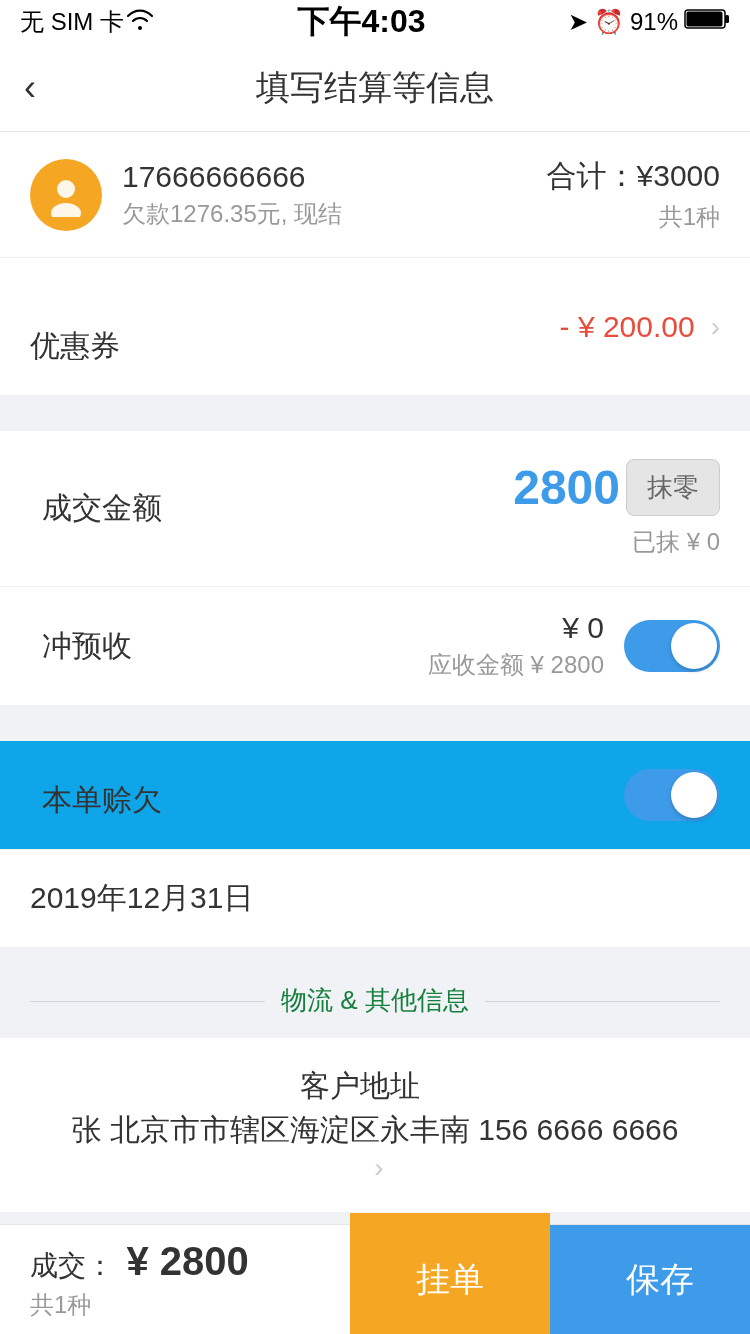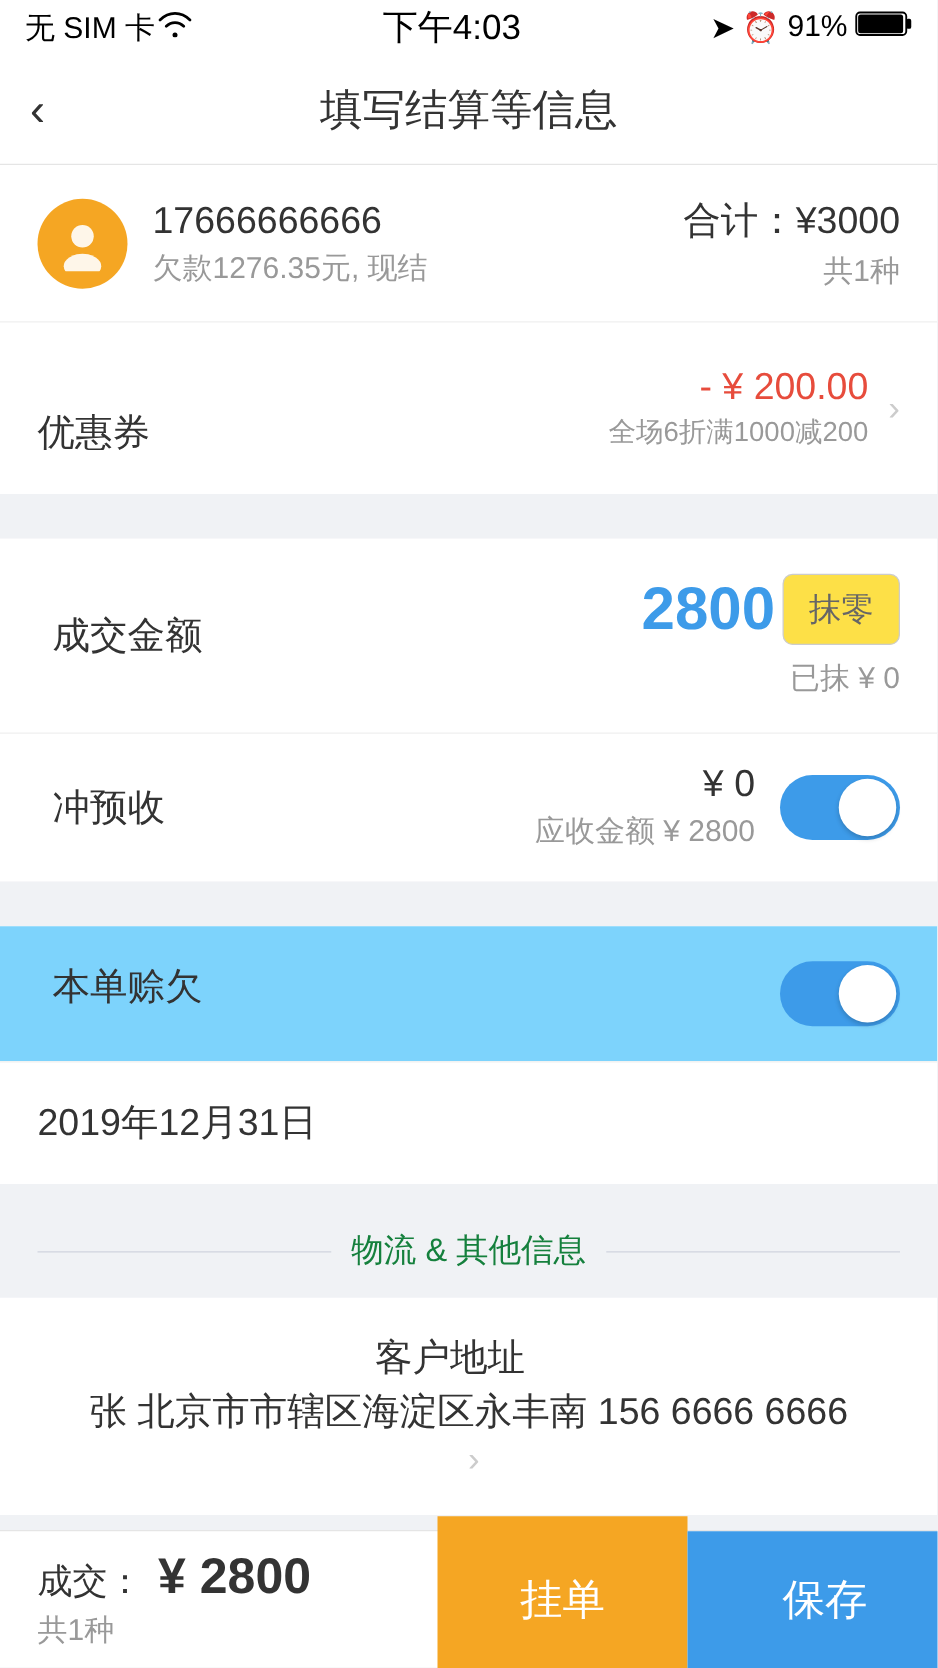--- a/index.html
+++ b/index.html
@@ -18,21 +18,21 @@
       height: 44px;
       background: #fff;
       display: flex;
       align-items: center;
       justify-content: space-between;
       padding: 0 20px;
       font-size: 26px;
       color: #000;
     }
     .status-left { display: flex; align-items: center; gap: 1px; font-size: 24px; }
-    .status-center { font-size: 28px; font-weight: 400; }
+    .status-center { font-size: 32px; font-weight: 700; }
     .status-right { display: flex; align-items: center; gap: 6px; font-size: 24px; }
 
     
     .nav-bar {
       height: 88px;
       background: #fff;
       display: flex;
       align-items: center;
       justify-content: center;
       position: relative;
@@ -121,21 +121,21 @@
       justify-content: space-between;
     }
     .row-label { font-size: 30px; color: #333; margin-left: 12px; }
     .amount-value { font-size: 48px; color: #3d9be9; font-weight: 600; }
     .round-btn {
       border: 1px solid #ccc;
       border-radius: 8px;
       padding: 10px 20px;
       font-size: 26px;
       color: #666;
-      background: #fde047;
+      background: #e5e5e5;
       cursor: pointer;
     }
     .amount-sub { font-size: 24px; color: #999; text-align: right; margin-top: 4px; }
 
     
     .prepay-row {
       background: #fff;
       padding: 24px 30px;
       display: flex;
       align-items: center;
@@ -163,24 +163,24 @@
       border-radius: 50%;
       background: #fff;
       position: absolute;
       top: 3px;
       right: 3px;
       box-shadow: 0 2px 4px rgba(0,0,0,0.2);
     }
 
     
     .debt-row {
-      background: #7dd3fc;
+      background: #0ea5e9;
       padding: 28px 30px;
       display: flex;
-      align-items: flex-start;
+      align-items: flex-end;
       justify-content: space-between;
     }
 
     
     .due-row {
       background: #fff;
       padding: 28px 30px;
       display: flex;
       align-items: center;
       gap: 16px;
@@ -331,21 +331,20 @@
         <div class="total-amount">合计：¥3000</div>
         <div class="total-count">共1种</div>
       </div>
     </div>
 
     <div class="coupon-row">
       <div class="coupon-label">优惠券</div>
       <div class="coupon-right">
         <div class="coupon-right-content">
           <div class="coupon-discount">- ¥ 200.00</div>
-          <div class="coupon-desc">全场6折满1000减200</div>
         </div>
         <div class="chevron">›</div>
       </div>
     </div>
   </div>
 
   <div class="section-divider"></div>
 
   <div class="card">
     <div class="amount-row">

